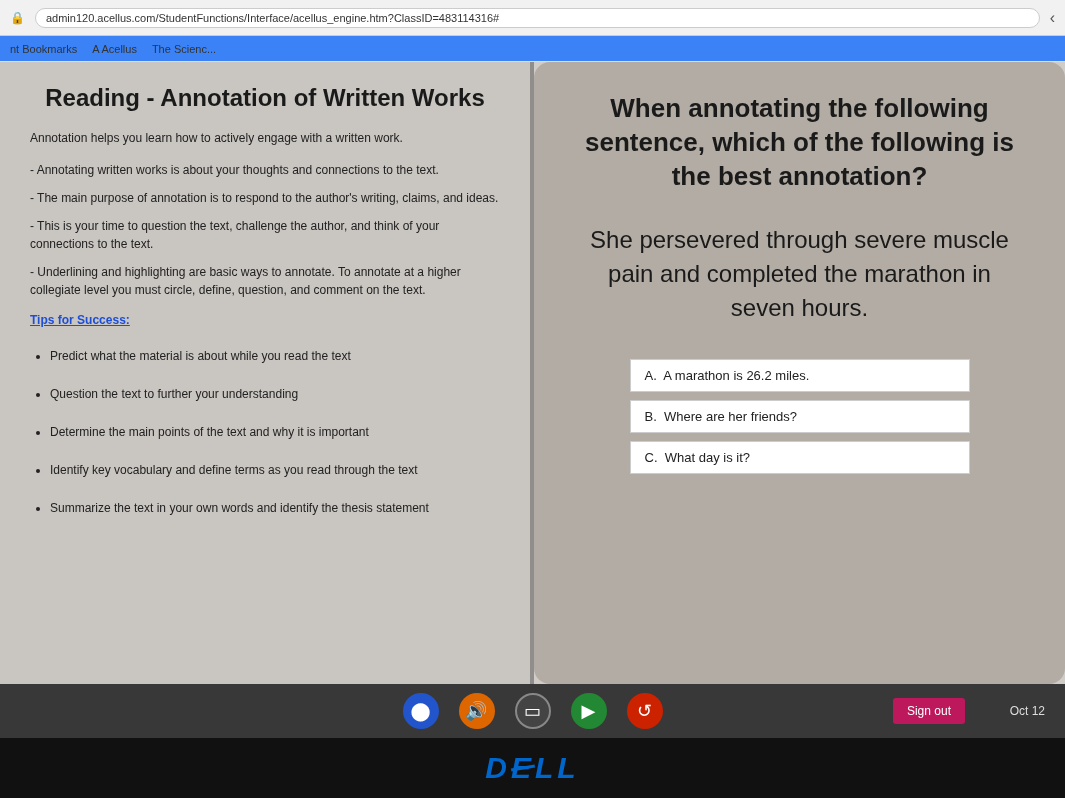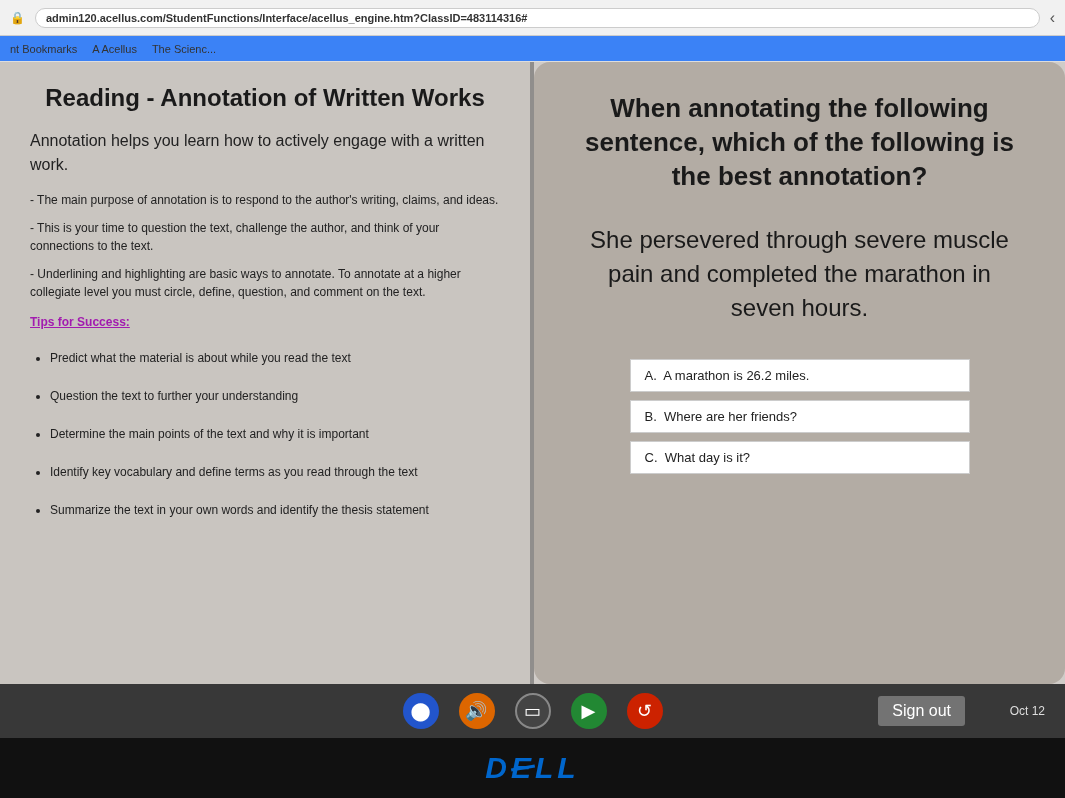--- a/index.html
+++ b/index.html
@@ -32,21 +32,20 @@
       background: white;
       border: 1px solid #ccc;
       border-radius: 12px;
       padding: 3px 10px;
       font-size: 11px;
       color: #333;
       margin: 0 10px;
       display: flex;
       align-items: center;
       gap: 5px;
-      font-weight: bold;
     }
 
     .browser-back {
       font-size: 16px;
       color: #555;
       cursor: pointer;
       margin-left: auto;
     }
 
     
@@ -83,39 +82,39 @@
     .panel-title {
       font-size: 24px;
       font-weight: bold;
       color: #1a1a1a;
       text-align: center;
       margin-bottom: 16px;
       line-height: 1.3;
     }
 
     .lesson-text {
-      font-size: 16px;
+      font-size: 12px;
       color: #222;
       line-height: 1.5;
       margin-bottom: 14px;
     }
 
     .bullet-section {
       margin-bottom: 14px;
     }
 
     .bullet-point {
       font-size: 12px;
       color: #222;
       line-height: 1.5;
       margin-bottom: 10px;
     }
 
     .tips-heading {
-      color: #a21caf;
+      color: #1d4ed8;
       font-size: 12px;
       font-weight: bold;
       margin-bottom: 8px;
       text-decoration: underline;
     }
 
     .tips-list {
       list-style: disc;
       padding-left: 20px;
     }
@@ -202,25 +201,25 @@
 
     .toolbar-btn.blue { background: #2255cc; color: white; }
     .toolbar-btn.orange { background: #dd6600; color: white; }
     .toolbar-btn.dark { background: #444; color: white; border: 2px solid #888; }
     .toolbar-btn.green { background: #228833; color: white; }
     .toolbar-btn.red-circle { background: #cc2200; color: white; }
 
     .sign-out-btn {
       position: absolute;
       right: 100px;
-      background: #737373;
+      background: #be185d;
       color: white;
       border: none;
       padding: 6px 14px;
-      font-size: 16px;
+      font-size: 12px;
       cursor: pointer;
       border-radius: 3px;
     }
 
     .date-label {
       position: absolute;
       right: 20px;
       color: #ddd;
       font-size: 12px;
     }
@@ -268,20 +267,21 @@
 </div>
 
 <div class="main-content">
 
   <div class="left-panel">
     <div class="panel-title">Reading - Annotation of Written Works</div>
 
     <p class="lesson-text">Annotation helps you learn how to actively engage with a written work.</p>
 
     <div class="bullet-section">
+      <p class="bullet-point">- Annotating written works is about your thoughts and connections to the text.</p>
       <p class="bullet-point">- The main purpose of annotation is to respond to the author's writing, claims, and ideas.</p>
       <p class="bullet-point">- This is your time to question the text, challenge the author, and think of your connections to the text.</p>
       <p class="bullet-point">- Underlining and highlighting are basic ways to annotate. To annotate at a higher collegiate level you must circle, define, question, and comment on the text.</p>
     </div>
 
     <div class="tips-heading">Tips for Success:</div>
     <ul class="tips-list">
       <li class="list-item">Predict what the material is about while you read the text</li>
       <li class="list-item">Question the text to further your understanding</li>
       <li class="list-item">Determine the main points of the text and why it is important</li>

